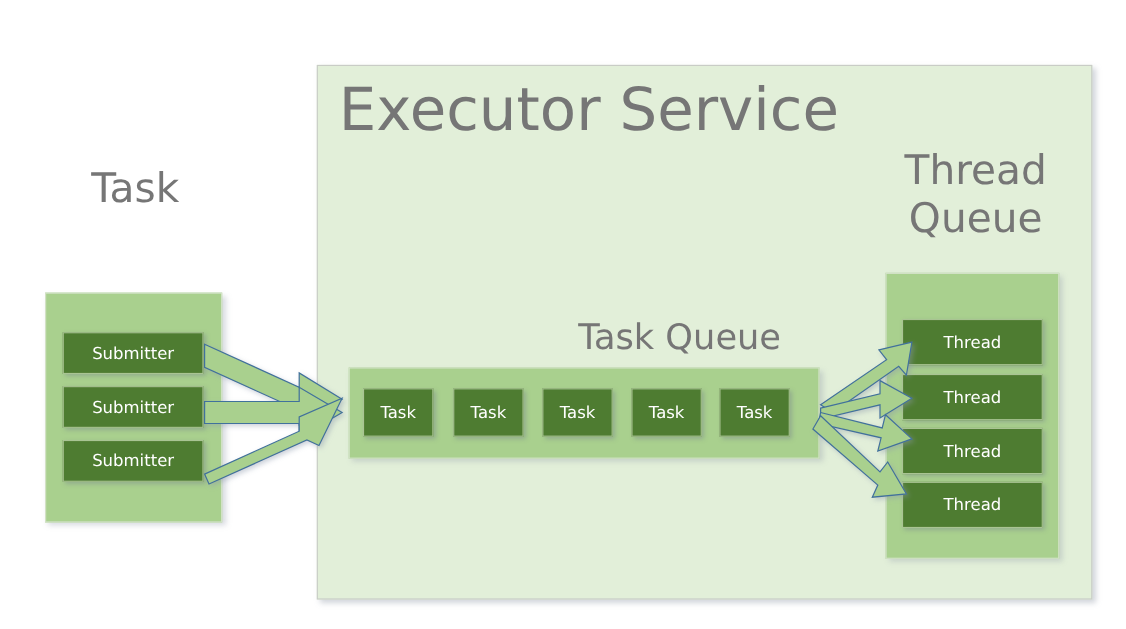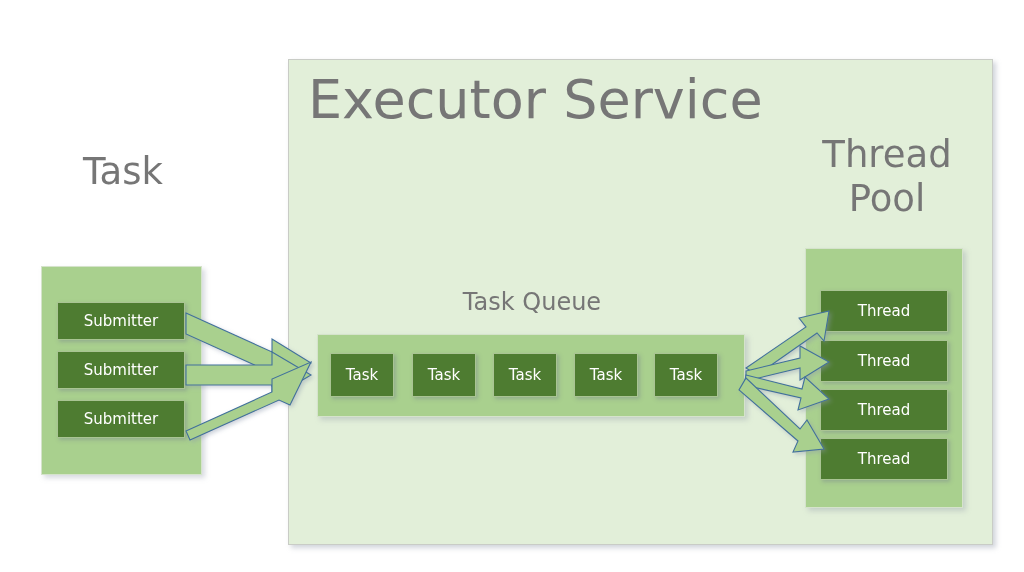--- a/index.html
+++ b/index.html
@@ -59,25 +59,25 @@
     width: 222px;
     font-size: 37px;
   }
   .threadpool-heading {
     left: 798px;
     top: 133px;
     width: 178px;
     font-size: 37px;
   }
   .taskqueue-heading {
-    left: 342px;
+    left: 330px;
     top: 288px;
     width: 380px;
-    font-size: 24px;
-    text-align: center;
+    font-size: 32px;
+    text-align: right;
   }
 
   
   .band {
     position: absolute;
     background: #a9d08e;
     border: 1px solid #d5e3cb;
     box-shadow: 3px 3px 5px rgba(140,150,165,0.35);
     box-sizing: border-box;
   }
@@ -179,21 +179,21 @@
   <div class="label-heading taskqueue-heading">Task Queue</div>
   <div class="band queue-band"></div>
   <div class="node task-node t0">Task</div>
   <div class="node task-node t1">Task</div>
   <div class="node task-node t2">Task</div>
   <div class="node task-node t3">Task</div>
   <div class="node task-node t4">Task</div>
 
   <div class="label-heading threadpool-heading">
     <div>Thread</div>
-    <div>Pool</div>
+    <div>Queue</div>
   </div>
   <div class="band threadpool-band"></div>
   <div class="node thread-node h0">Thread</div>
   <div class="node thread-node h1">Thread</div>
   <div class="node thread-node h2">Thread</div>
   <div class="node thread-node h3">Thread</div>
 
   <svg class="arrows" viewBox="0 0 1024 572">
     <defs>
       <filter id="arrowShadow" x="-30%" y="-30%" width="180%" height="180%">

